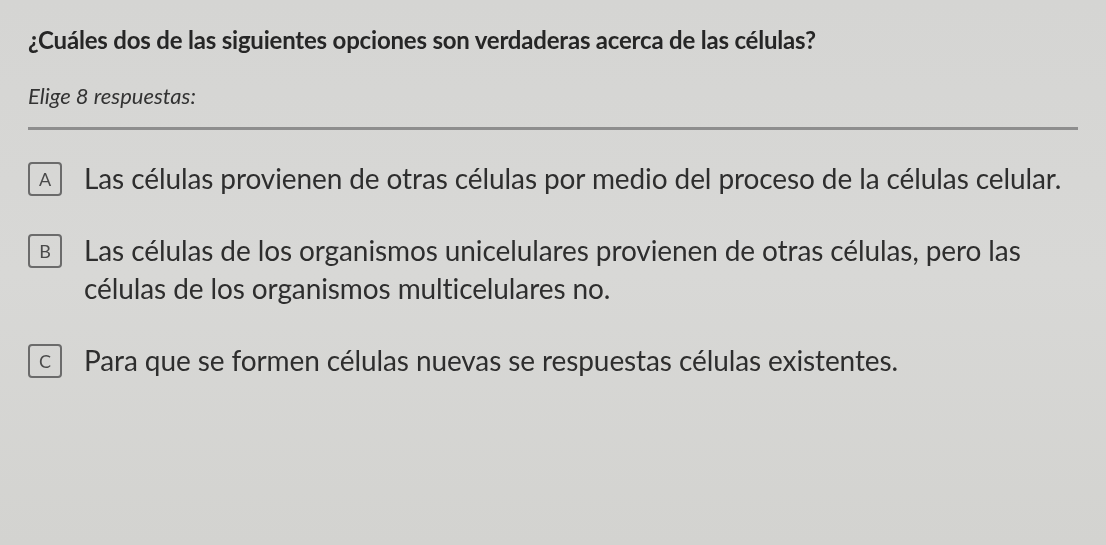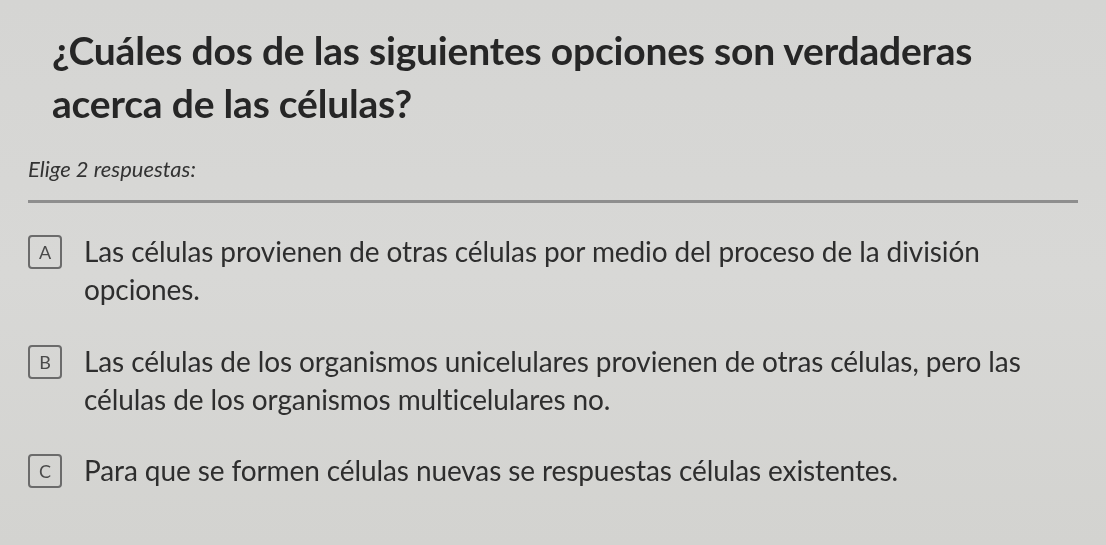--- a/index.html
+++ b/index.html
@@ -10,27 +10,26 @@
     body {
       font-family: -apple-system, BlinkMacSystemFont, "Segoe UI", "Lato", sans-serif;
       background: linear-gradient(to bottom, #d5d5d3 0%, #d8d8d6 50%, #d3d3d0 100%);
       width: 1106px;
       height: 545px;
       padding: 24px 28px;
       color: #2a2a2a;
       overflow: hidden;
     }
     .question-title {
-      font-size: 39px;
+      font-size: 24px;
       font-weight: 700;
       color: #262626;
       line-height: 1.35;
       margin-bottom: 26px;
       letter-spacing: -0.2px;
-      margin-left: 24px;
     }
     .instruction {
       font-size: 22px;
       font-weight: 400;
       font-style: italic;
       color: #333333;
       margin-bottom: 18px;
     }
     .divider {
       height: 3px;
@@ -70,29 +69,29 @@
       color: #2e2e2e;
       line-height: 1.35;
       letter-spacing: -0.1px;
     }
   </style>
 </head>
 <body>
 
 <div class="question-title">¿Cuáles dos de las siguientes opciones son verdaderas acerca de las células?</div>
 
-<div class="instruction">Elige 2 respuestas:</div>
+<div class="instruction">Elige 8 respuestas:</div>
 
 <div class="divider"></div>
 
 <div class="options">
 
   <div class="option">
     <div class="option-letter">A</div>
-    <div class="option-text">Las células provienen de otras células por medio del proceso de la división opciones.</div>
+    <div class="option-text">Las células provienen de otras células por medio del proceso de la células celular.</div>
   </div>
 
   <div class="option">
     <div class="option-letter">B</div>
     <div class="option-text">Las células de los organismos unicelulares provienen de otras células, pero las células de los organismos multicelulares no.</div>
   </div>
 
   <div class="option">
     <div class="option-letter">C</div>
     <div class="option-text">Para que se formen células nuevas se respuestas células existentes.</div>

